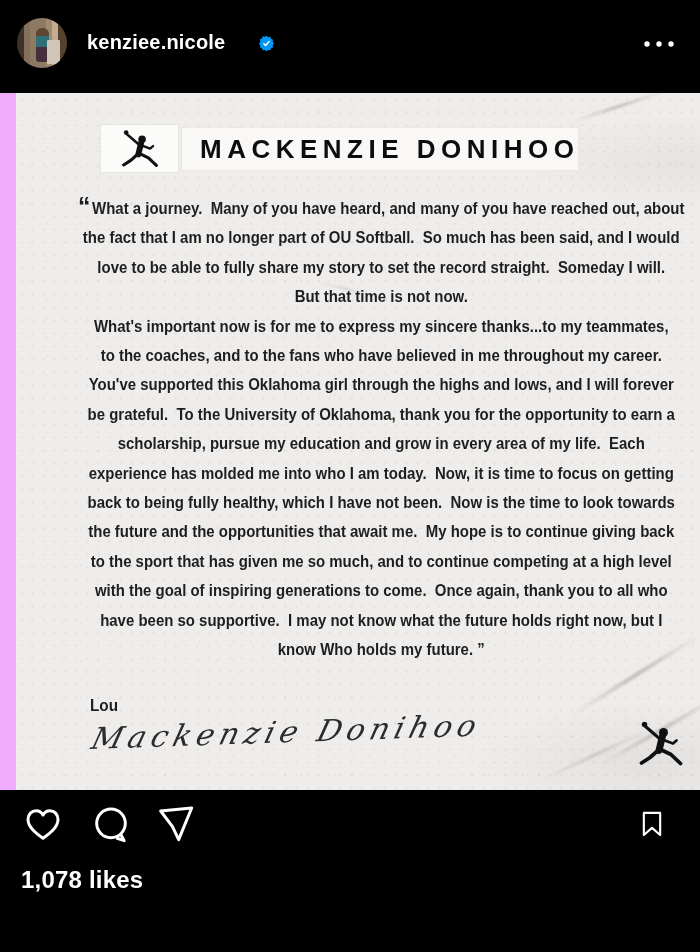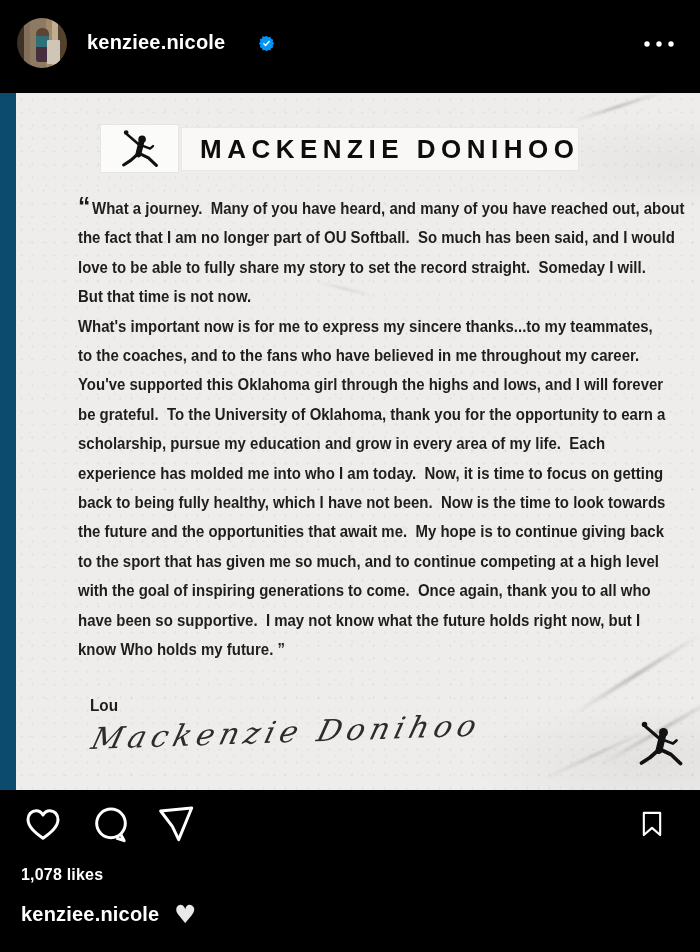--- a/index.html
+++ b/index.html
@@ -1,19 +1,19 @@
 <!DOCTYPE html>
 <html><head>
 <meta charset="utf-8">
 <style>
   * { margin:0; padding:0; box-sizing:border-box; }
   html,body { background:#000; }
   .app {
-    position:relative; width:700px; height:952px; background:#0c4a6e;
-    font-family:"Liberation Sans", sans-serif; overflow:hidden;
+    position:relative; width:700px; height:952px; background:#f0abfc;
+    font-family:"Liberation Sans", sans-serif; overflow:hidden;text-align:center;
   }
 
   
   .topbar { position:absolute; left:0; top:0; width:700px; height:93px; background:#000; }
   .avatar {
     position:absolute; left:17px; top:18px; width:50px; height:50px; border-radius:50%;
     overflow:hidden; cursor:pointer;
     background:
       linear-gradient(90deg,#3e3128 0 14%, #84705a 14% 26%, #8e7a63 26% 58%, #a18a6d 58% 70%, #c2ad93 70% 82%, #54422f 82% 100%);
   }
@@ -88,21 +88,21 @@
   .pitcher-bottom { position:absolute; left:620px; top:626px; width:50px; height:50px; }
 
   
   .footer { position:absolute; left:0; top:790px; width:700px; height:162px; background:#000; }
   .action-icon { position:absolute; top:14px; width:40px; height:40px; cursor:pointer; }
   .icon-like    { left:23px; }
   .icon-comment { left:91px; }
   .icon-share   { left:156px; }
   .icon-save    { left:638px; width:28px; }
   .likes {
-    position:absolute; left:21px; top:76px; color:#fff; font-size:16px; font-weight:700;
+    position:absolute; left:21px; top:76px; color:#fff; font-size:24px; font-weight:700;
     letter-spacing:0.2px; cursor:pointer;
   }
   .caption { position:absolute; left:21px; top:110px; color:#fff; font-size:20px; }
   .caption-user { font-weight:700; letter-spacing:0.2px; cursor:pointer; }
   .caption-heart { color:#e9e9e9; font-size:25px; vertical-align:-2px; margin-left:9px; font-family:"DejaVu Sans", sans-serif; }
 
   svg { display:block; }
 </style>
 </head>
 <body>
@@ -191,19 +191,15 @@
       <path fill="none" stroke="#fff" stroke-width="1.8" stroke-linejoin="round" d="M17.8 18.1l2.1 3.9-4.7-1.6"></path>
     </svg>
     <svg class="action-icon icon-share" viewBox="0 0 24 24">
       <path fill="none" stroke="#fff" stroke-width="1.8" stroke-linecap="round" stroke-linejoin="round" d="M2.8 4.2 L21.4 2.4 L13.6 21.4 L9.8 13.4 Z M2.8 4.2 L9.8 13.4"></path>
     </svg>
     <svg class="action-icon icon-save" viewBox="0 0 24 24">
       <path fill="none" stroke="#fff" stroke-width="1.8" stroke-linejoin="round" d="M5 2.5h14v19l-7-6.2-7 6.2v-19z"></path>
     </svg>
 
     <div class="likes">1,078 likes</div>
-    <div class="caption">
-      <span class="caption-user">kenziee.nicole</span>
-      <span class="caption-heart">♥</span>
-    </div>
   </div>
 
 </div>
 
 </body></html>

